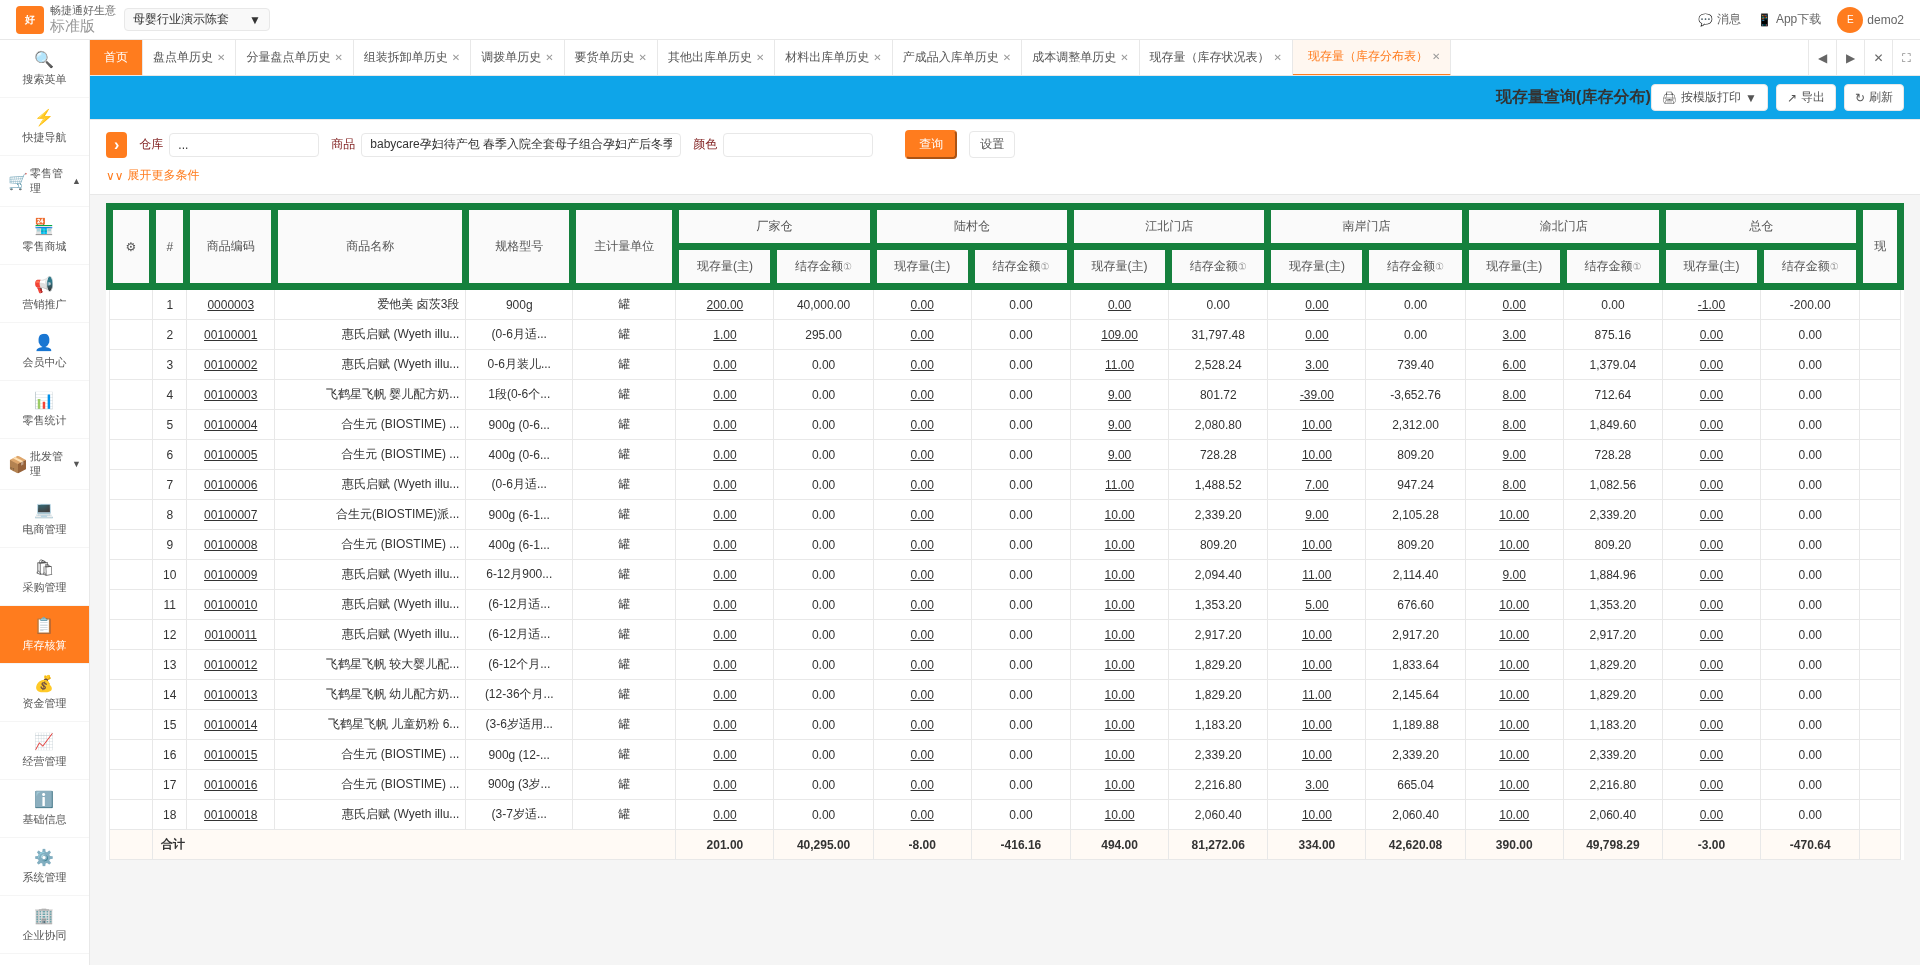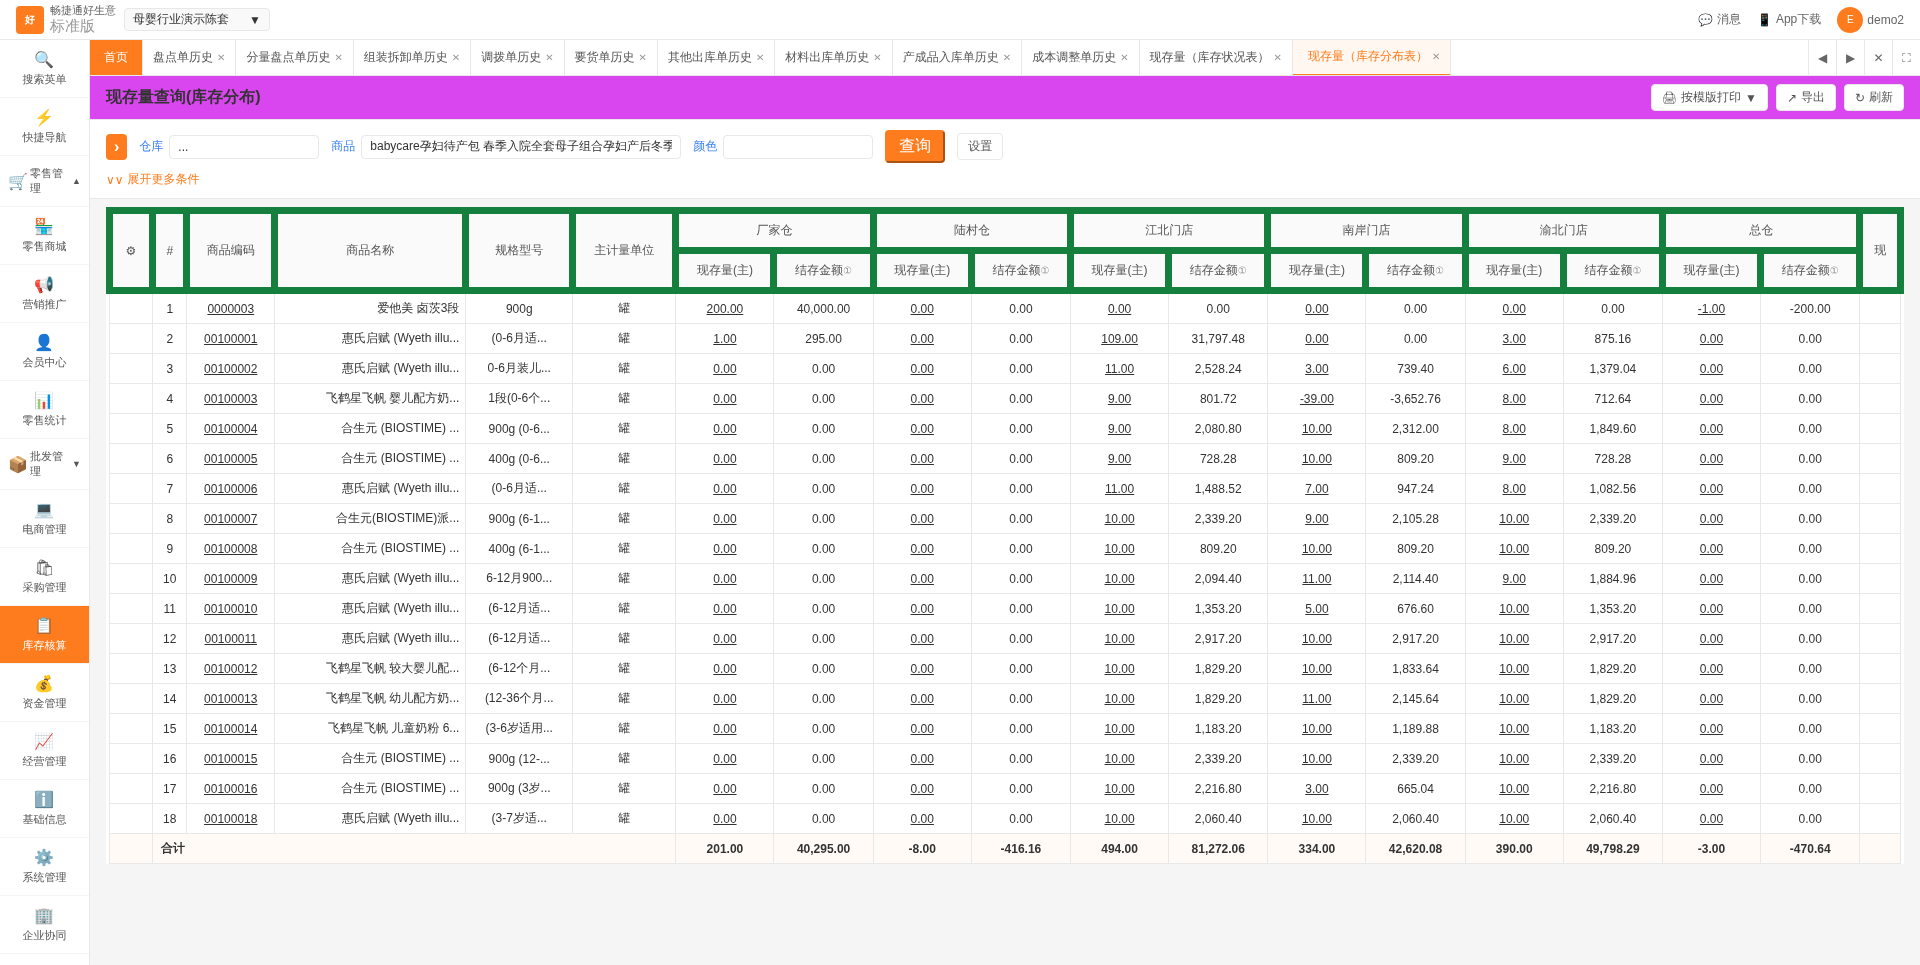--- a/index.html
+++ b/index.html
@@ -64,35 +64,35 @@
     .sidebar-item.has-arrow { flex-direction: row; justify-content: center; gap: 2px; padding: 10px 8px; }
 
     
     .main-content {
       position: fixed; top: 76px; left: 90px; right: 0; bottom: 0;
       background: #f5f5f5; overflow: hidden; display: flex; flex-direction: column;
     }
 
     
     .page-header {
-      background: #d946ef; padding: 8px 16px; display: flex; align-items: center; justify-content: space-between;
+      background: #0ea5e9; padding: 8px 16px; display: flex; align-items: center; justify-content: flex-end;
       border-bottom: 1px solid #e8e8e8;
     }
     .page-title { font-size: 16px; font-weight: bold; color: #333; }
     .page-actions { display: flex; align-items: center; gap: 8px; }
     .btn-action { display: flex; align-items: center; gap: 4px; padding: 4px 10px; border: 1px solid #e8e8e8; background: #fff; border-radius: 4px; cursor: pointer; font-size: 12px; color: #555; }
-    .btn-primary { background: #ff7c1e; color: white; border-color: #ff7c1e; border-radius: 4px; padding: 4px 12px; cursor: pointer; font-size: 16px; }
+    .btn-primary { background: #ff7c1e; color: white; border-color: #ff7c1e; border-radius: 4px; padding: 4px 12px; cursor: pointer; font-size: 12px; margin-left: 20px; }
 
     
     .filter-area {
       background: #fff; padding: 10px 16px; border-bottom: 1px solid #e8e8e8;
     }
     .filter-row { display: flex; align-items: center; gap: 12px; flex-wrap: wrap; }
     .filter-item { display: flex; align-items: center; gap: 6px; }
-    .filter-label { color: #3b82f6; font-size: 12px; white-space: nowrap; }
+    .filter-label { color: #7f1d1d; font-size: 12px; white-space: nowrap; }
     .filter-input {
       border: 1px solid #e8e8e8; border-radius: 4px; padding: 4px 8px;
       font-size: 12px; color: #333; outline: none; background: #fff;
     }
     .filter-input.wide { width: 320px; }
     .filter-input.medium { width: 150px; }
     .expand-btn { display: flex; align-items: center; gap: 4px; color: #ff7c1e; cursor: pointer; font-size: 12px; border: none; background: none; }
     .orange-expand-btn { background: #ff7c1e; color: white; border: none; border-radius: 4px; padding: 4px 8px; cursor: pointer; font-size: 16px; font-weight: bold; }
 
     

